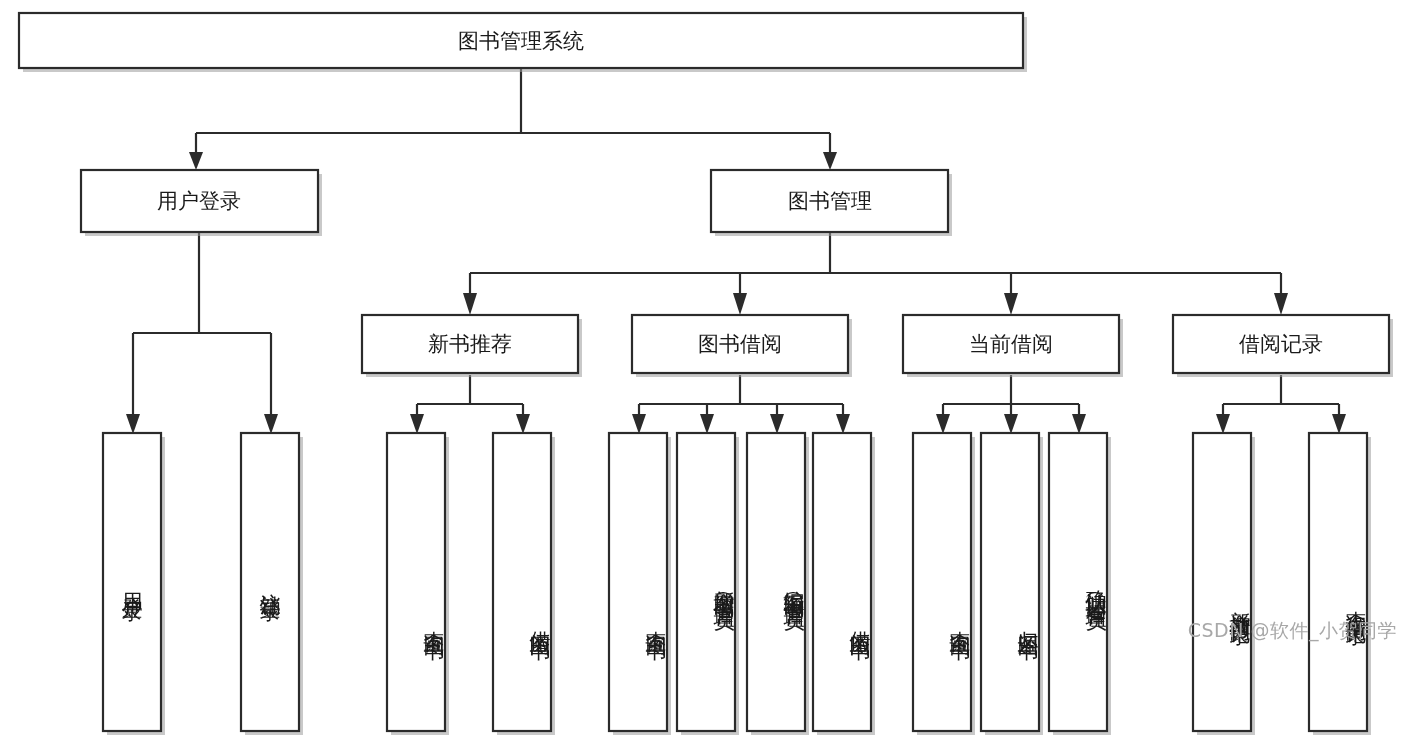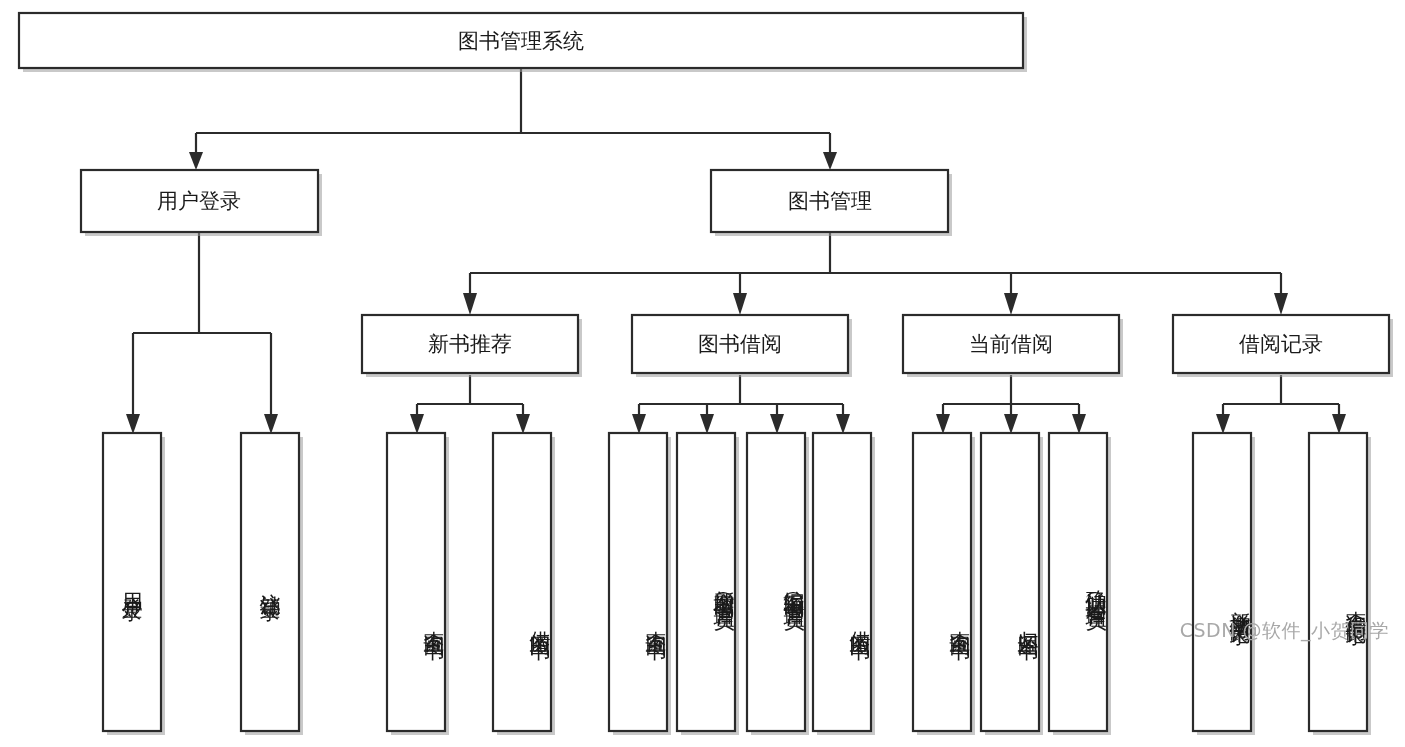--- a/index.html
+++ b/index.html
@@ -66,21 +66,21 @@
     letter-spacing: 3px;
     color: #1a1a1a;
     white-space: nowrap;
     pointer-events: none;
   }
   .vlabel.center-anchor {
     align-items: center;
   }
   .watermark {
     position: absolute;
-    right: 16px;
+    right: 8px;
     bottom: 4px;
     font-family: "DejaVu Sans", "Liberation Sans", sans-serif;
     font-size: 19px;
     color: #a8a8a8;
     letter-spacing: 0.5px;
     white-space: nowrap;
   }
 </style>
 </head>
 <body>

